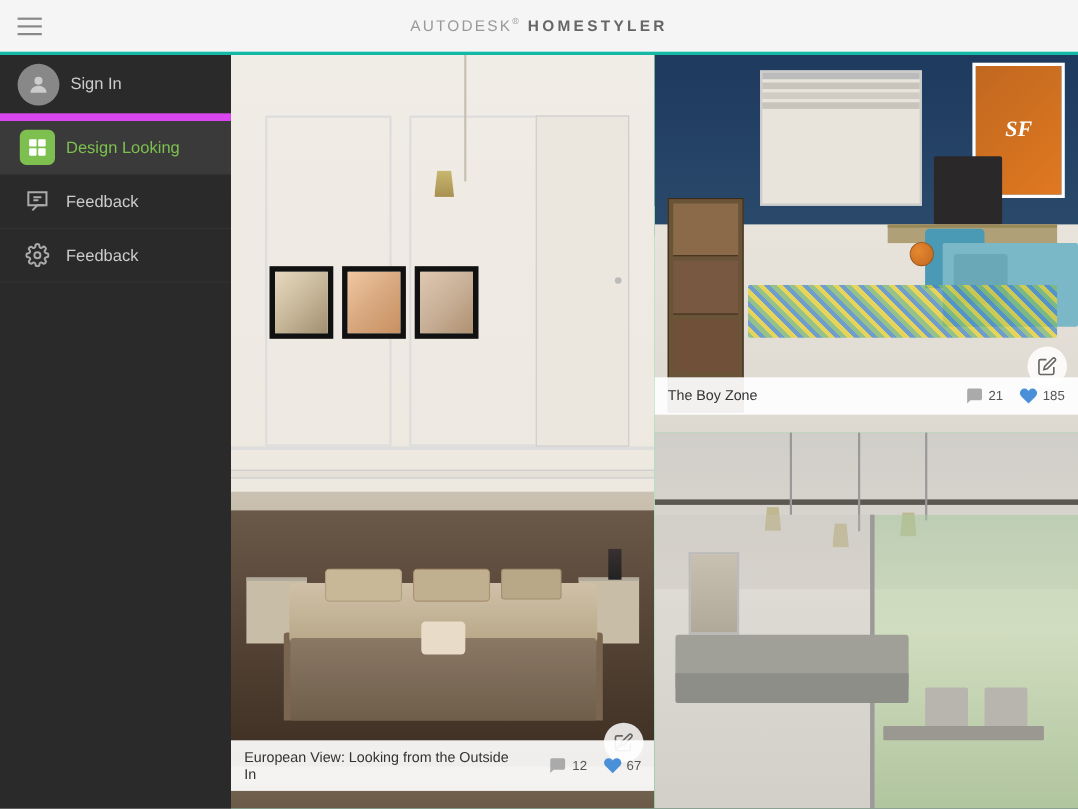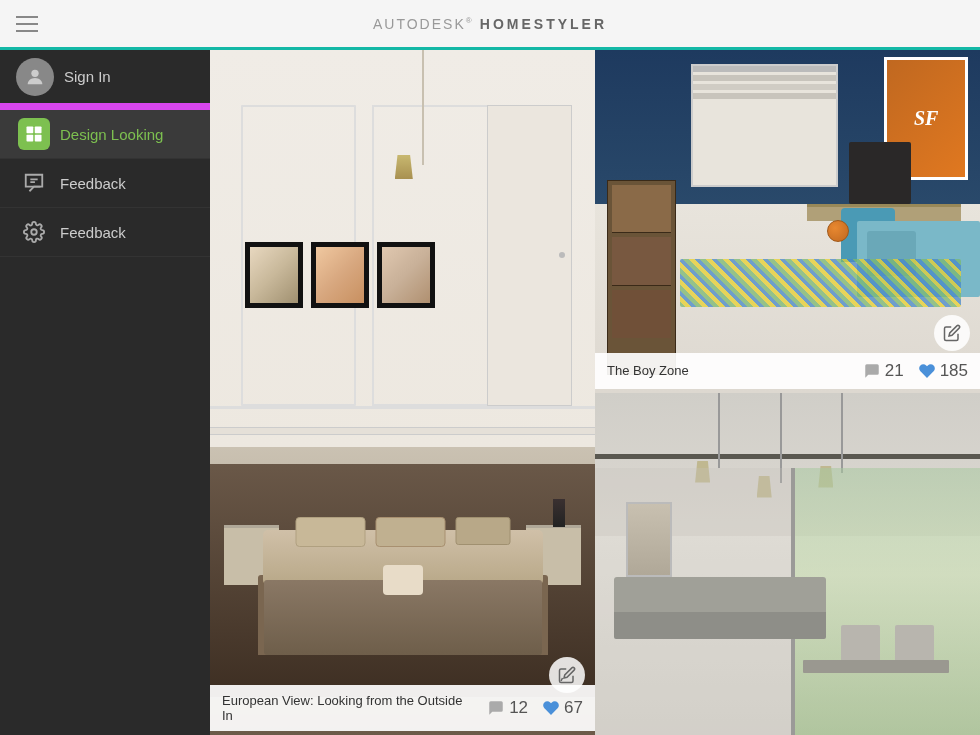--- a/index.html
+++ b/index.html
@@ -141,21 +141,21 @@
 
     
     #card-3 {
       grid-column: 2;
       grid-row: 2;
     }
 
     
     .card-info-bar {
       position: absolute;
-      bottom: 4px;
+      bottom: 16px;
       left: 0;
       right: 0;
       background: rgba(255,255,255,0.92);
       padding: 8px 12px;
       display: flex;
       align-items: center;
       justify-content: space-between;
       gap: 24px;
     }
     .card-title {
@@ -165,21 +165,21 @@
     }
     .card-stats {
       display: flex;
       align-items: center;
       gap: 14px;
     }
     .stat {
       display: flex;
       align-items: center;
       gap: 4px;
-      font-size: 17px;
+      font-size: 12px;
       color: #555;
     }
 
     
     .edit-overlay {
       position: absolute;
       bottom: 42px;
       right: 10px;
       width: 36px;
       height: 36px;

